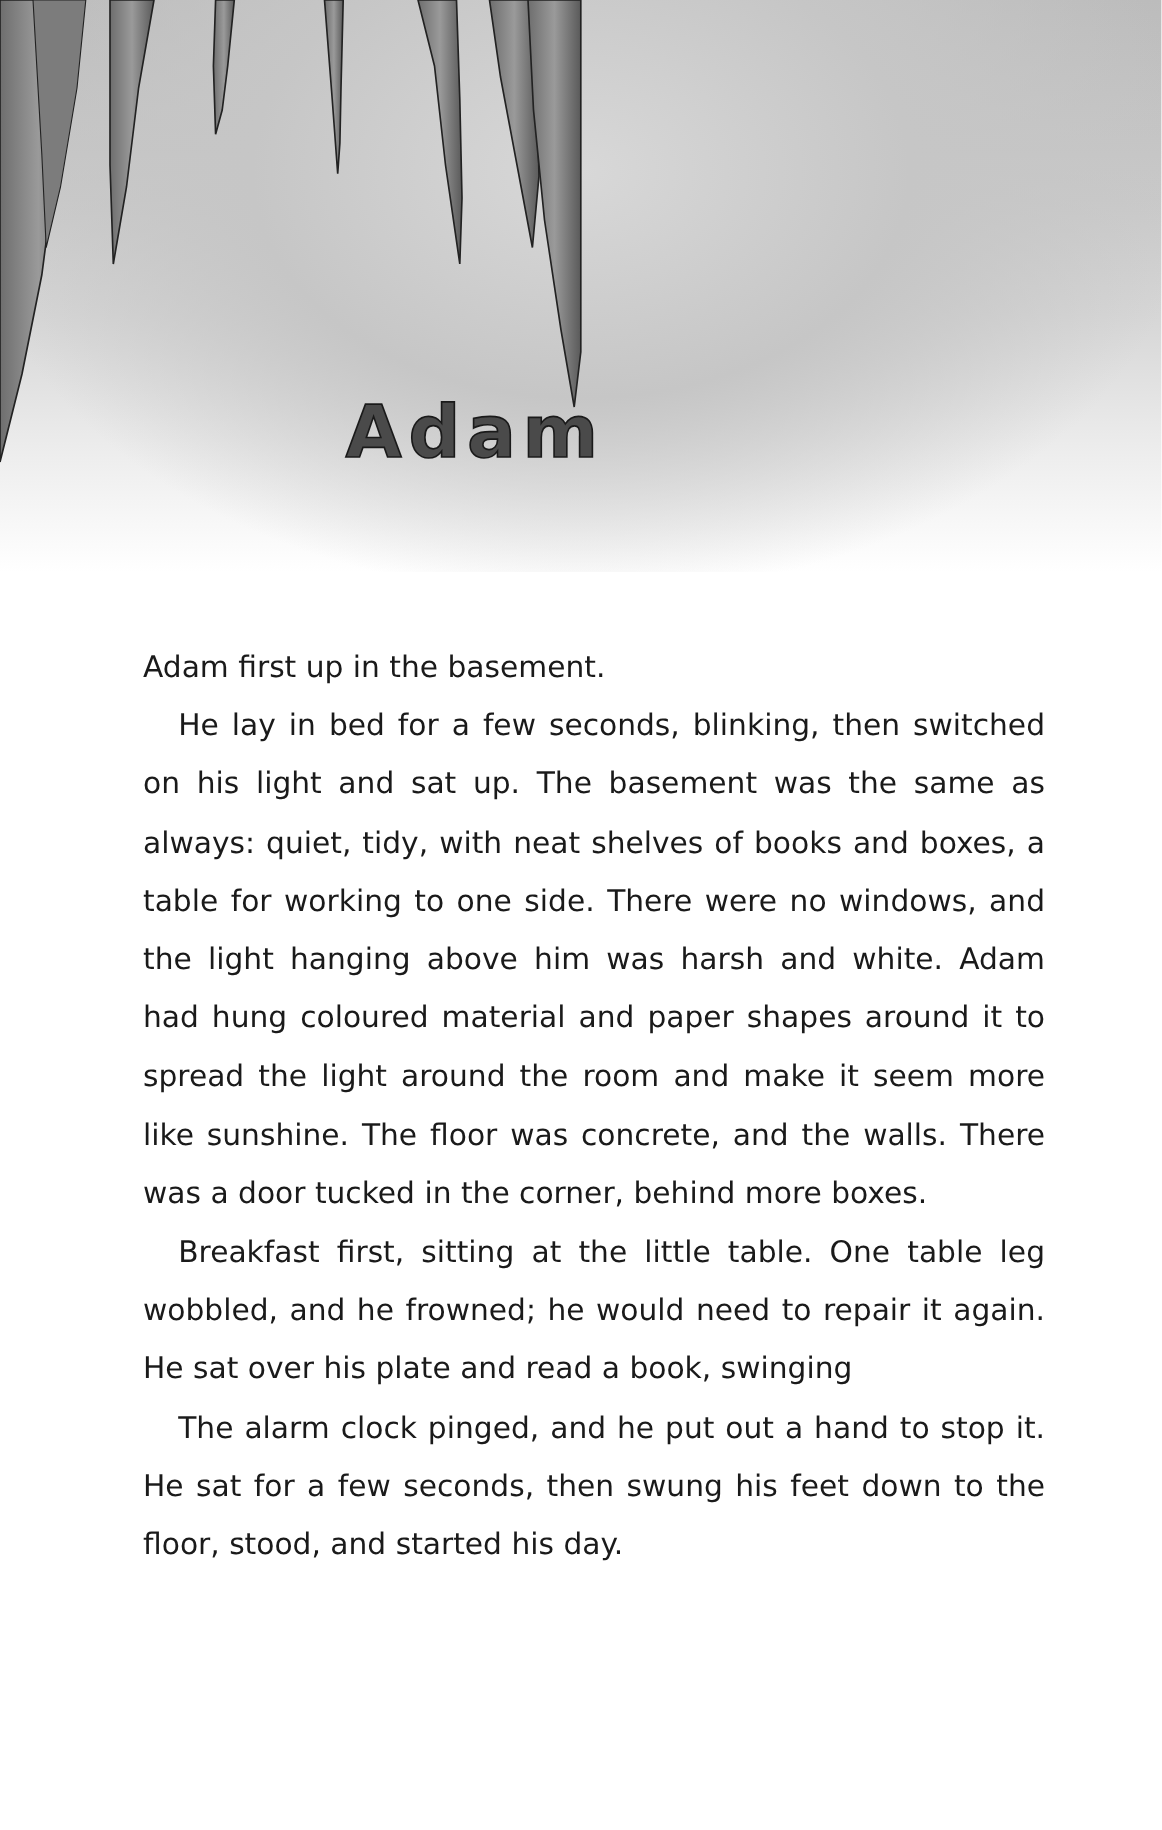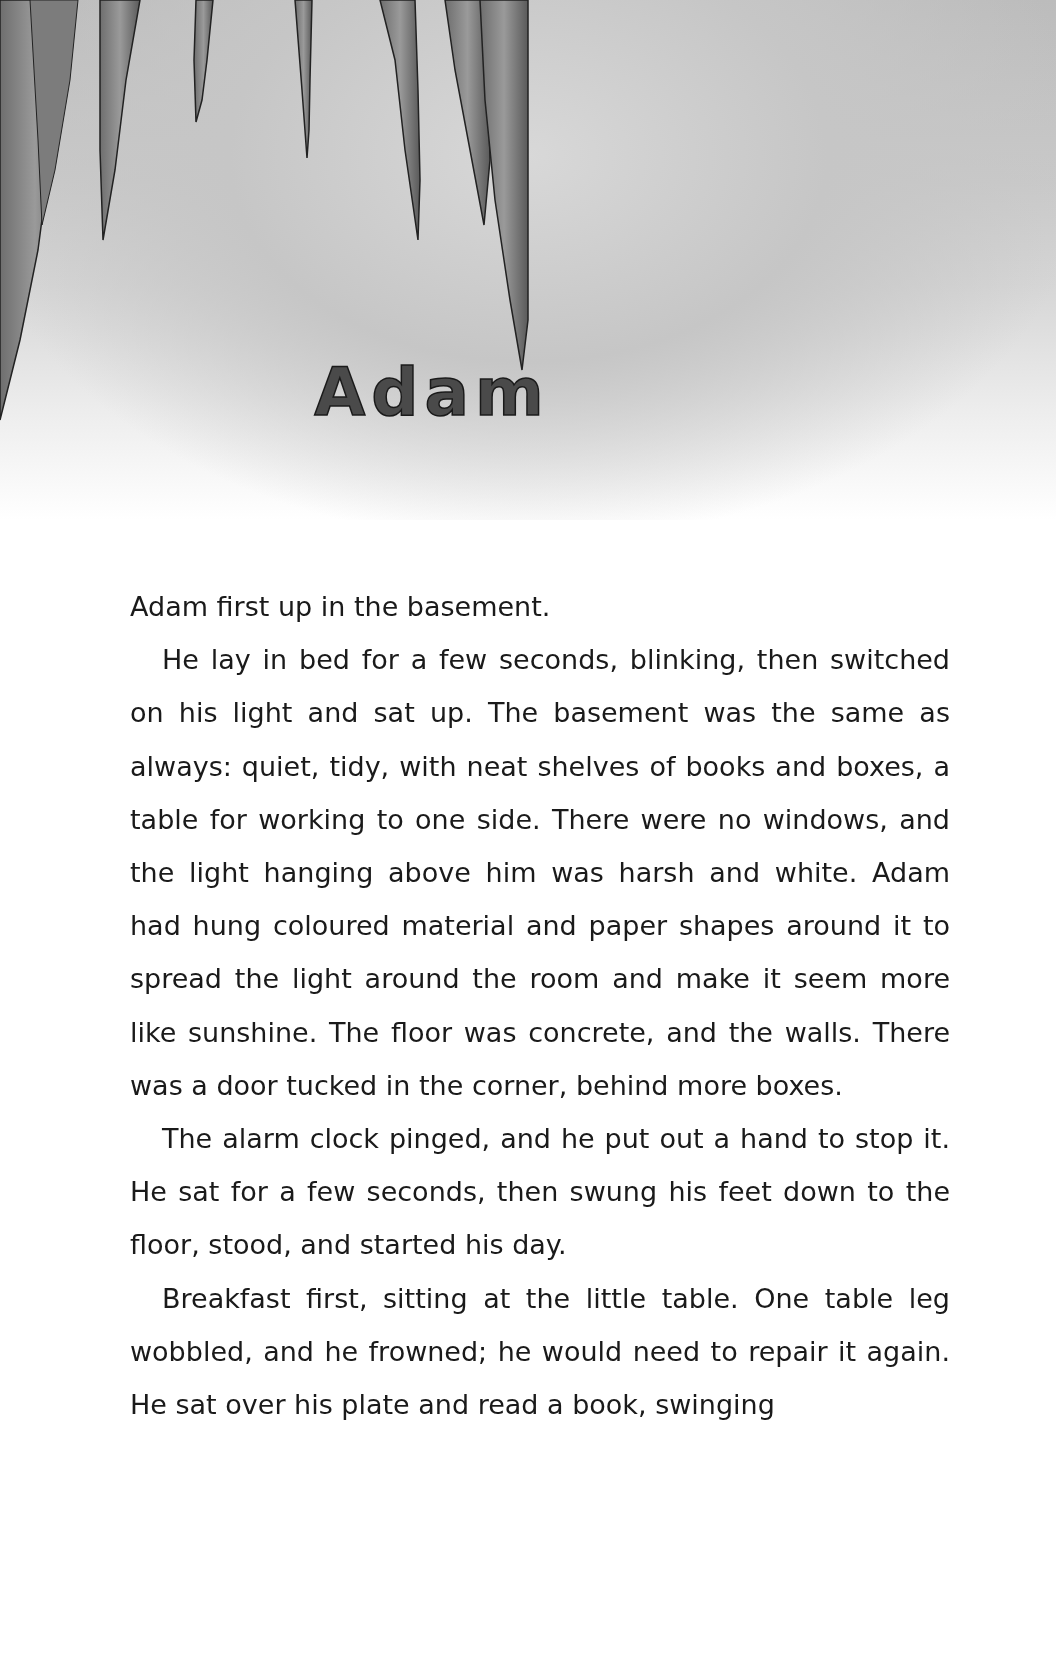--- a/index.html
+++ b/index.html
@@ -96,15 +96,15 @@
       
     </g>
   </svg>
 </div>
 
 <div class="chapter-title">Adam</div>
 
 <div class="body-text">
   <p class="first">Adam first up in the basement.</p>
   <p>He lay in bed for a few seconds, blinking, then switched on his light and sat up. The basement was the same as always: quiet, tidy, with neat shelves of books and boxes, a table for working to one side. There were no windows, and the light hanging above him was harsh and white. Adam had hung coloured material and paper shapes around it to spread the light around the room and make it seem more like sunshine. The floor was concrete, and the walls. There was a door tucked in the corner, behind more boxes.</p>
+  <p>Breakfast first, sitting at the little table. One table leg wobbled, and he frowned; he would need to repair it again. He sat over his plate and read a book, swinging</p>
   <p>The alarm clock pinged, and he put out a hand to stop it. He sat for a few seconds, then swung his feet down to the floor, stood, and started his day.</p>
-  <p>Breakfast first, sitting at the little table. One table leg wobbled, and he frowned; he would need to repair it again. He sat over his plate and read a book, swinging</p>
 </div>
 
 </body></html>

